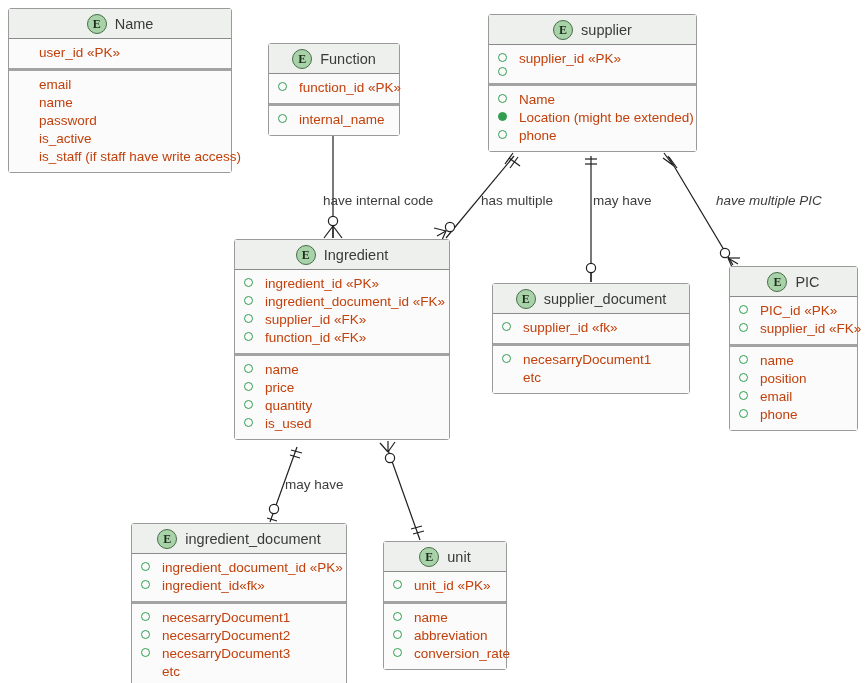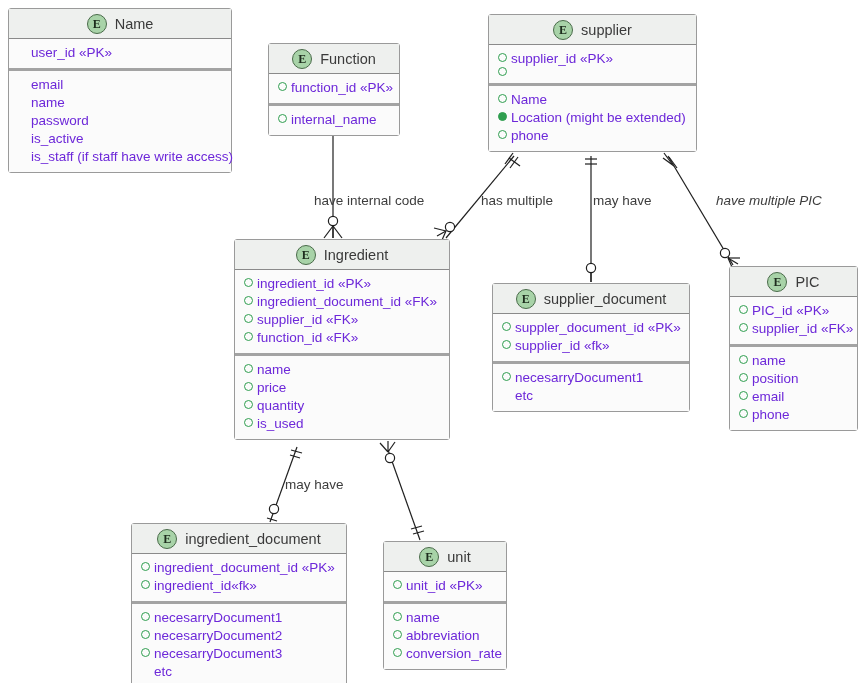--- a/index.html
+++ b/index.html
@@ -69,25 +69,25 @@
     box-sizing: border-box;
     padding: 5px 9px 6px 9px;
     background: #fbfbfb;
   }
   .ent-section.divided {
     border-top: 3px solid #a3a3a3;
   }
   .attr {
     display: flex;
     align-items: baseline;
-    gap: 4px;
+    gap: 12px;
     font-size: 13.5px;
     line-height: 18px;
     white-space: nowrap;
-    color: #6d28d9;
+    color: #c2410c;
   }
   .bullet {
     width: 7px;
     height: 7px;
     border-radius: 50%;
     border: 1.2px solid #2f9e4f;
     background: transparent;
     flex: none;
     position: relative;
     top: -1px;
@@ -183,21 +183,21 @@
         <line x1="388" y1="452" x2="395" y2="442"></line>
         <circle cx="390" cy="458" r="4.6" fill="#ffffff"></circle>
 
         <line x1="411" y1="529" x2="422" y2="526"></line>
         <line x1="413" y1="534" x2="424" y2="531"></line>
       </g>
 
     </g>
   </svg>
 
-  <div class="edge-label" style="left:314px; top:193px;">have internal code</div>
+  <div class="edge-label" style="left:323px; top:193px;">have internal code</div>
   <div class="edge-label" style="left:481px; top:193px;">has multiple</div>
   <div class="edge-label" style="left:593px; top:193px;">may have</div>
   <div class="edge-label" style="left:716px; top:193px;font-style:italic;">have multiple PIC</div>
   <div class="edge-label" style="left:285px; top:477px;">may have</div>
 
   <div class="entity" style="left:8px; top:8px; width:224px;">
     <div class="ent-header">
       <span class="e-badge">E</span>
       <span>Name</span>
     </div>
@@ -324,24 +324,20 @@
   </div>
 
   <div class="entity" style="left:492px; top:283px; width:198px;">
     <div class="ent-header">
       <span class="e-badge">E</span>
       <span>supplier_document</span>
     </div>
     <div class="ent-section">
       <div class="attr">
           <span class="bullet"></span>
-          <span>suppler_document_id «PK»</span>
-        </div>
-      <div class="attr">
-          <span class="bullet"></span>
           <span>supplier_id «fk»</span>
         </div>
     </div>
     <div class="ent-section divided">
       <div class="attr">
           <span class="bullet"></span>
           <span>necesarryDocument1</span>
         </div>
       <div class="attr">
           <span class="bullet none"></span>

